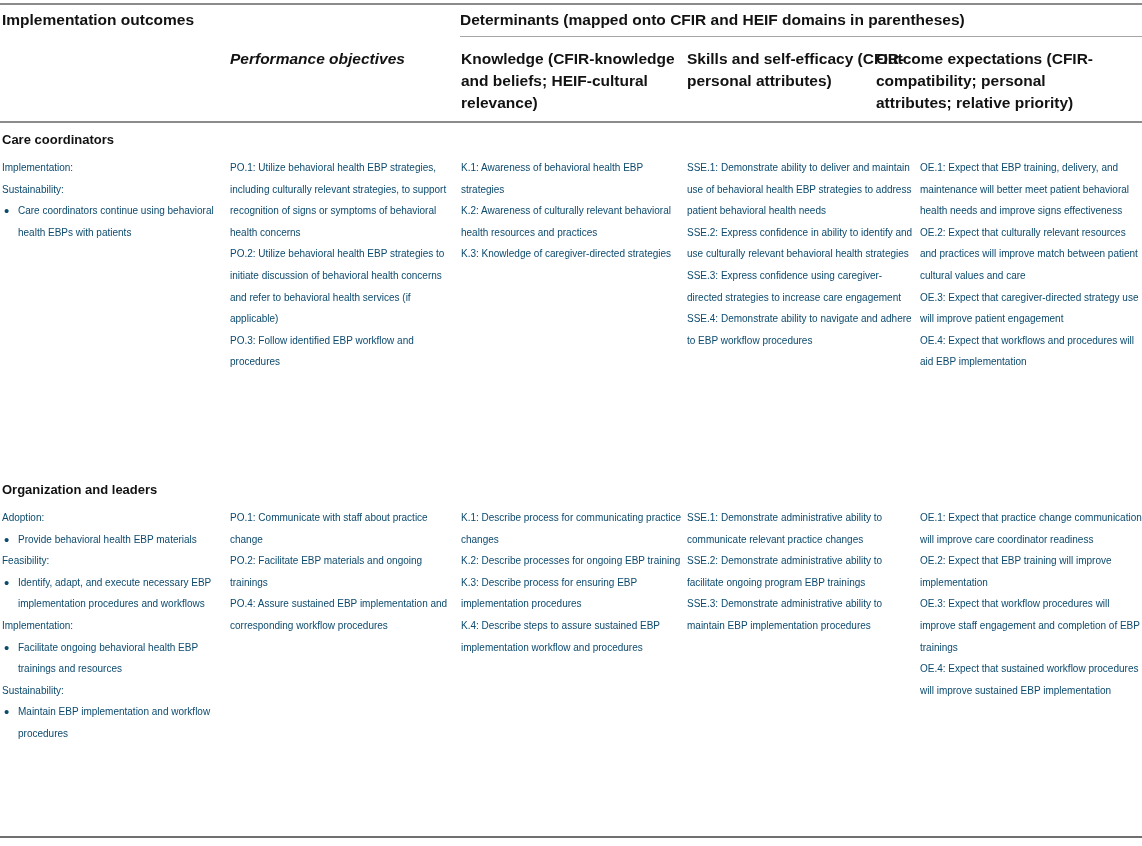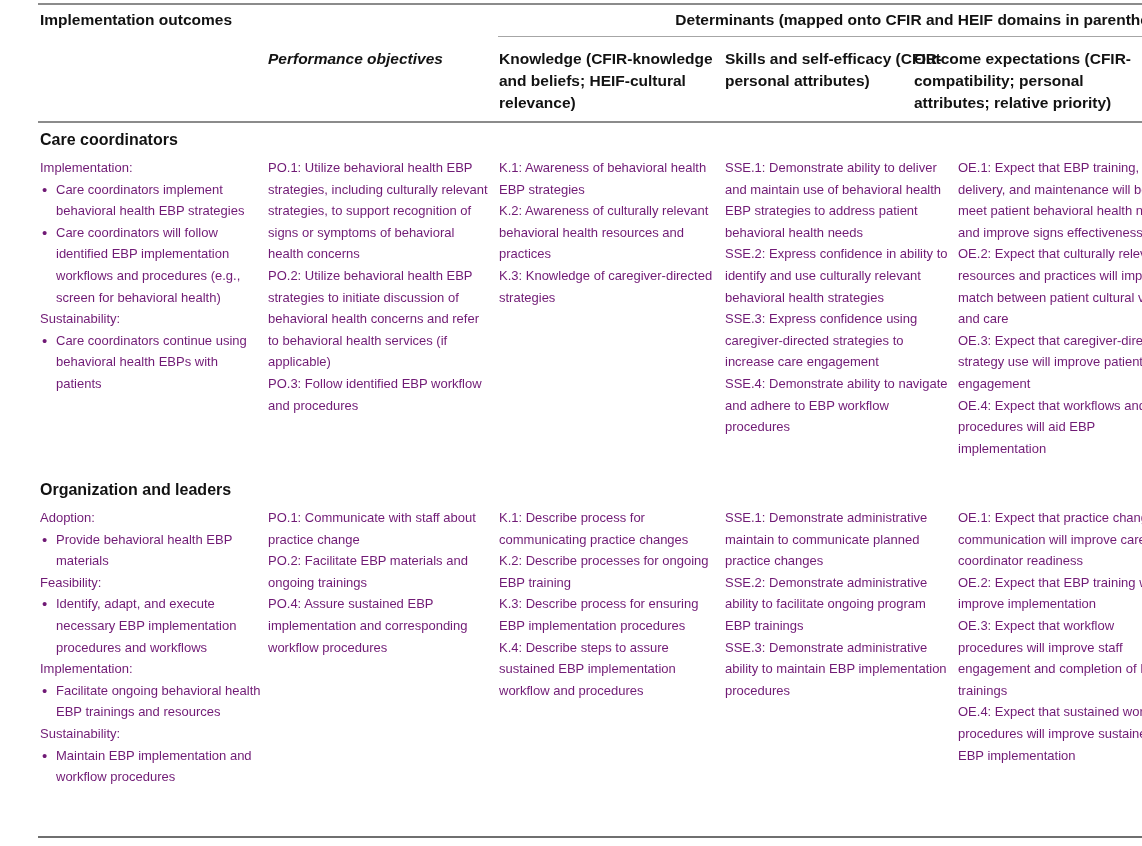--- a/index.html
+++ b/index.html
@@ -13,21 +13,20 @@
     font-family: "Liberation Sans", sans-serif;
     color: #121212;
     overflow: hidden;
   }
 
   .table-wrap {
     position: relative;
     width: 914px;
     height: 846px;
     box-sizing: border-box;
-    margin-left: 38px;
   }
 
   
   .rule-top {
     position: absolute;
     left: 0; top: 3px;
     width: 1142px; height: 2px;
     background: #8b8b8b;
   }
   .rule-determinants {
@@ -55,21 +54,21 @@
     left: 2px; top: 10px;
     width: 440px;
     font-weight: bold;
     font-size: 15.5px;
     line-height: 19px;
   }
   .hdr-determinants {
     position: absolute;
     left: 460px; top: 10px;
     width: 682px;
-    text-align: right;
+    text-align: left;
     font-weight: bold;
     font-size: 15.5px;
     line-height: 19px;
   }
 
   .colhead {
     position: absolute;
     top: 48px;
     font-weight: bold;
     font-size: 15.5px;
@@ -86,30 +85,30 @@
     left: 0;
     width: 1142px;
   }
   #section-care { top: 130px; }
   #section-org  { top: 480px; }
 
   .section-title {
     position: absolute;
     left: 2px; top: 0;
     font-weight: bold;
-    font-size: 16px;
+    font-size: 13px;
     line-height: 20px;
     white-space: nowrap;
   }
 
   .cell {
     position: absolute;
-    font-size: 13px;
+    font-size: 10px;
     line-height: 21.6px;
-    color: #701a75;
+    color: #0c4a6e;
   }
   .cell-outcomes { left: 2px;   top: 27px; width: 226px; }
   .cell-po       { left: 230px; top: 27px; width: 224px; }
   .cell-k        { left: 461px; top: 27px; width: 224px; }
   .cell-sse      { left: 687px; top: 27px; width: 226px; }
   .cell-oe       { left: 920px; top: 27px; width: 222px; }
 
   .plain-line {
     display: block;
   }
@@ -155,24 +154,20 @@
   <div class="colhead colhead-k">Knowledge (CFIR-knowledge and beliefs; HEIF-cultural relevance)</div>
   <div class="colhead colhead-oe">Outcome expectations (CFIR-compatibility; personal attributes; relative priority)</div>
 
   <div class="rule-header-bottom"></div>
 
   <div class="section" id="section-care">
     <div class="section-title">Care coordinators</div>
 
     <div class="cell cell-outcomes">
         <div class="plain-line">Implementation:</div>
-        <ul class="bullets">
-          <li>Care coordinators implement behavioral health EBP strategies</li>
-          <li>Care coordinators will follow identified EBP implementation workflows and procedures (e.g., screen for behavioral health)</li>
-        </ul>
         <div class="plain-line">Sustainability:</div>
         <ul class="bullets">
           <li>Care coordinators continue using behavioral health EBPs with patients</li>
         </ul>
       </div>
 
     <div class="cell cell-po">
         <div class="item">PO.1: Utilize behavioral health EBP strategies, including culturally relevant strategies, to support recognition of signs or symptoms of behavioral health concerns</div>
         <div class="item">PO.2: Utilize behavioral health EBP strategies to initiate discussion of behavioral health concerns and refer to behavioral health services (if applicable)</div>
         <div class="item">PO.3: Follow identified EBP workflow and procedures</div>
@@ -228,21 +223,21 @@
       </div>
 
     <div class="cell cell-k">
         <div class="item">K.1: Describe process for communicating practice changes</div>
         <div class="item">K.2: Describe processes for ongoing EBP training</div>
         <div class="item">K.3: Describe process for ensuring EBP implementation procedures</div>
         <div class="item">K.4: Describe steps to assure sustained EBP implementation workflow and procedures</div>
       </div>
 
     <div class="cell cell-sse">
-        <div class="item">SSE.1: Demonstrate administrative maintain to communicate planned practice changes</div>
+        <div class="item">SSE.1: Demonstrate administrative ability to communicate relevant practice changes</div>
         <div class="item">SSE.2: Demonstrate administrative ability to facilitate ongoing program EBP trainings</div>
         <div class="item">SSE.3: Demonstrate administrative ability to maintain EBP implementation procedures</div>
       </div>
 
     <div class="cell cell-oe">
         <div class="item">OE.1: Expect that practice change communication will improve care coordinator readiness</div>
         <div class="item">OE.2: Expect that EBP training will improve implementation</div>
         <div class="item">OE.3: Expect that workflow procedures will improve staff engagement and completion of EBP trainings</div>
         <div class="item">OE.4: Expect that sustained workflow procedures will improve sustained EBP implementation</div>
       </div>

